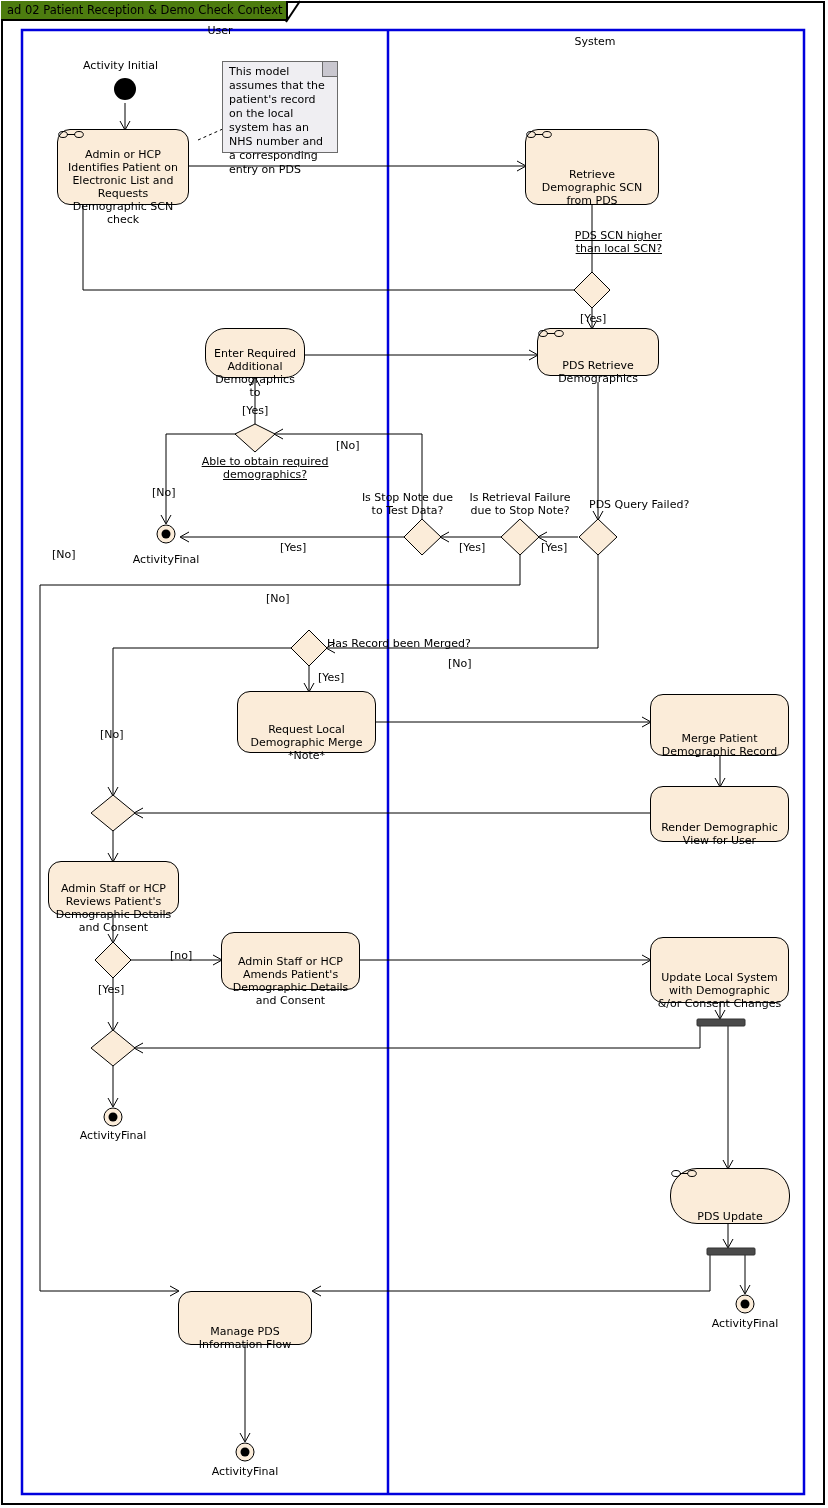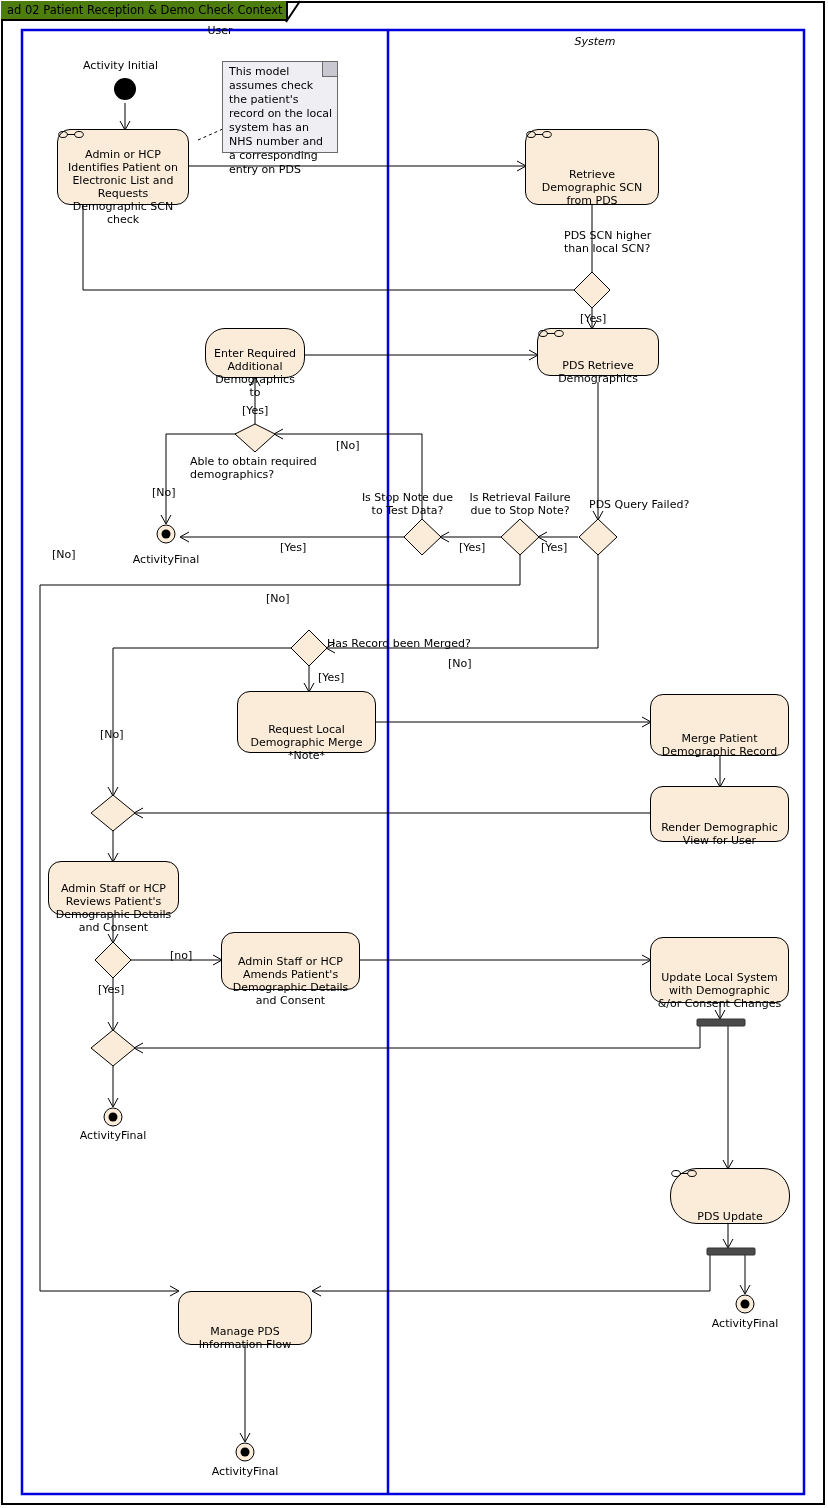--- a/index.html
+++ b/index.html
@@ -151,27 +151,27 @@
         <circle cx="245" cy="1452" r="4.5" fill="#000"></circle>
         <circle cx="745" cy="1304" r="9" fill="#fbecd9" stroke="#000"></circle>
         <circle cx="745" cy="1304" r="4.5" fill="#000"></circle>
       </g>
 
       <path d="M198,140 L225,128" stroke="#000" stroke-width="1" fill="none" stroke-dasharray="3,3"></path>
     </g>
   </svg>
 
   <div class="lane-label" style="left:145px;top:24px;width:150px;">User</div>
-  <div class="lane-label" style="left:520px;top:35px;width:150px;font-style:italic;">System</div>
+  <div class="lane-label" style="left:520px;top:35px;width:150px;">System</div>
 
   <div class="edge-lbl" style="left:83px;top:59px;">Activity Initial</div>
 
   <div class="note" style="left:222px;top:61px;width:116px;height:92px;">
     <div class="note-fold"></div>
-    <span>This model assumes check the patient's record on the local system has an NHS number and a corresponding entry on PDS</span>
+    <span>This model assumes that the patient's record on the local system has an NHS number and a corresponding entry on PDS</span>
   </div>
 
   <div class="act" style="left:57px;top:129px;width:132px;height:76px;">
     <span class="txt">Admin or HCP Identifies Patient on Electronic  List and Requests Demographic SCN check</span>
     <svg class="gear" viewBox="0 0 26 9">
       <ellipse cx="5" cy="4.5" rx="4.3" ry="3" fill="none" stroke="#000"></ellipse>
       <ellipse cx="21" cy="4.5" rx="4.3" ry="3" fill="none" stroke="#000"></ellipse>
       <line x1="9" y1="4.5" x2="17" y2="4.5" stroke="#000"></line>
     </svg>
   </div>
@@ -228,23 +228,23 @@
       <ellipse cx="5" cy="4.5" rx="4.3" ry="3" fill="none" stroke="#000"></ellipse>
       <ellipse cx="21" cy="4.5" rx="4.3" ry="3" fill="none" stroke="#000"></ellipse>
       <line x1="9" y1="4.5" x2="17" y2="4.5" stroke="#000"></line>
     </svg>
   </div>
 
   <div class="act" style="left:178px;top:1291px;width:134px;height:54px;">
     <span class="txt">Manage PDS Information Flow</span>
   </div>
 
-  <div class="edge-lbl multi" style="left:564px;top:229px;width:110px;text-align:left;">PDS SCN higher than local SCN?</div>
-
-  <div class="edge-lbl multi" style="left:190px;top:455px;width:150px;text-align:left;">Able to obtain required demographics?</div>
+  <div class="edge-lbl multi" style="left:552px;top:229px;width:110px;text-align:right;text-decoration:underline;">PDS SCN higher than local SCN?</div>
+
+  <div class="edge-lbl multi" style="left:190px;top:455px;width:150px;text-align:center;text-decoration:underline;">Able to obtain required demographics?</div>
 
   <div class="edge-lbl multi" style="left:355px;top:491px;width:105px;text-align:center;">Is Stop Note due to Test Data?</div>
 
   <div class="edge-lbl multi" style="left:464px;top:491px;width:112px;text-align:center;">Is Retrieval Failure due to Stop Note?</div>
 
   <div class="edge-lbl" style="left:589px;top:498px;">PDS Query Failed?</div>
 
   <div class="edge-lbl" style="left:327px;top:637px;">Has Record been Merged?</div>
 
 

